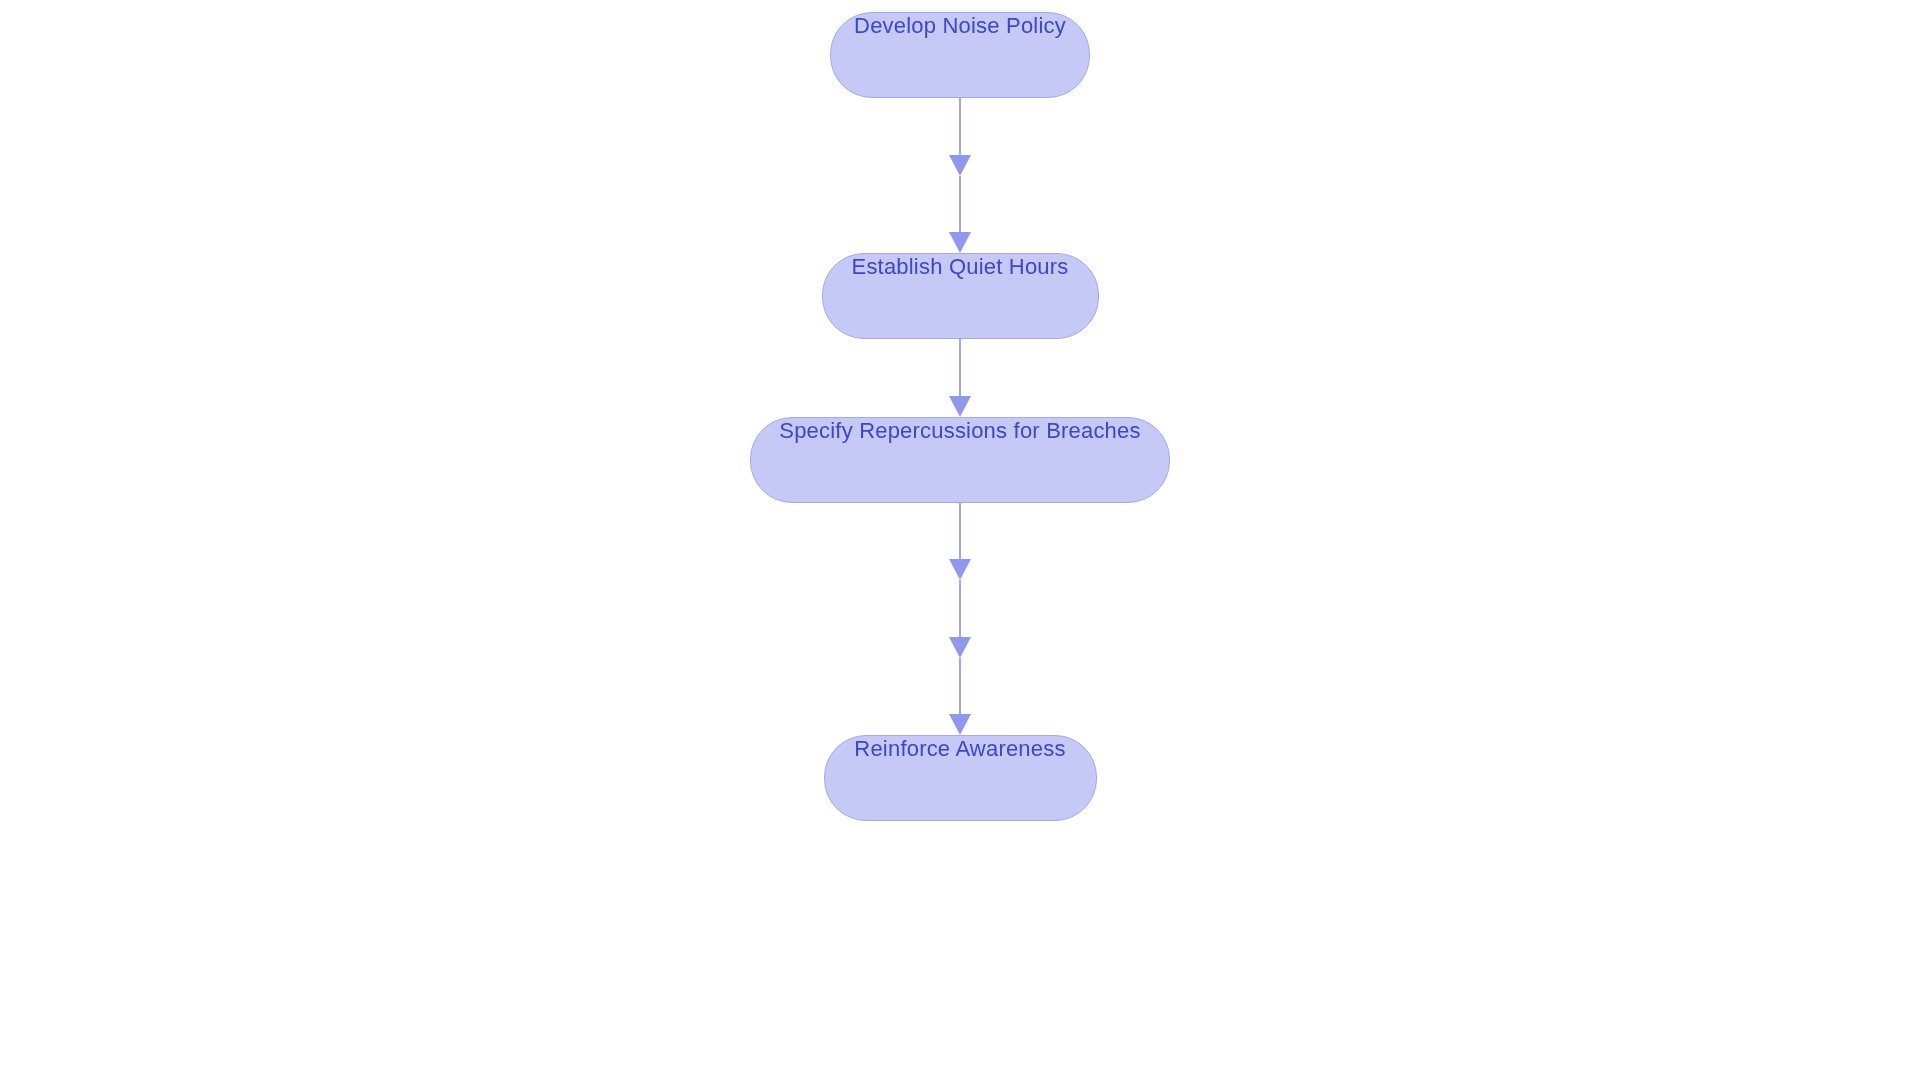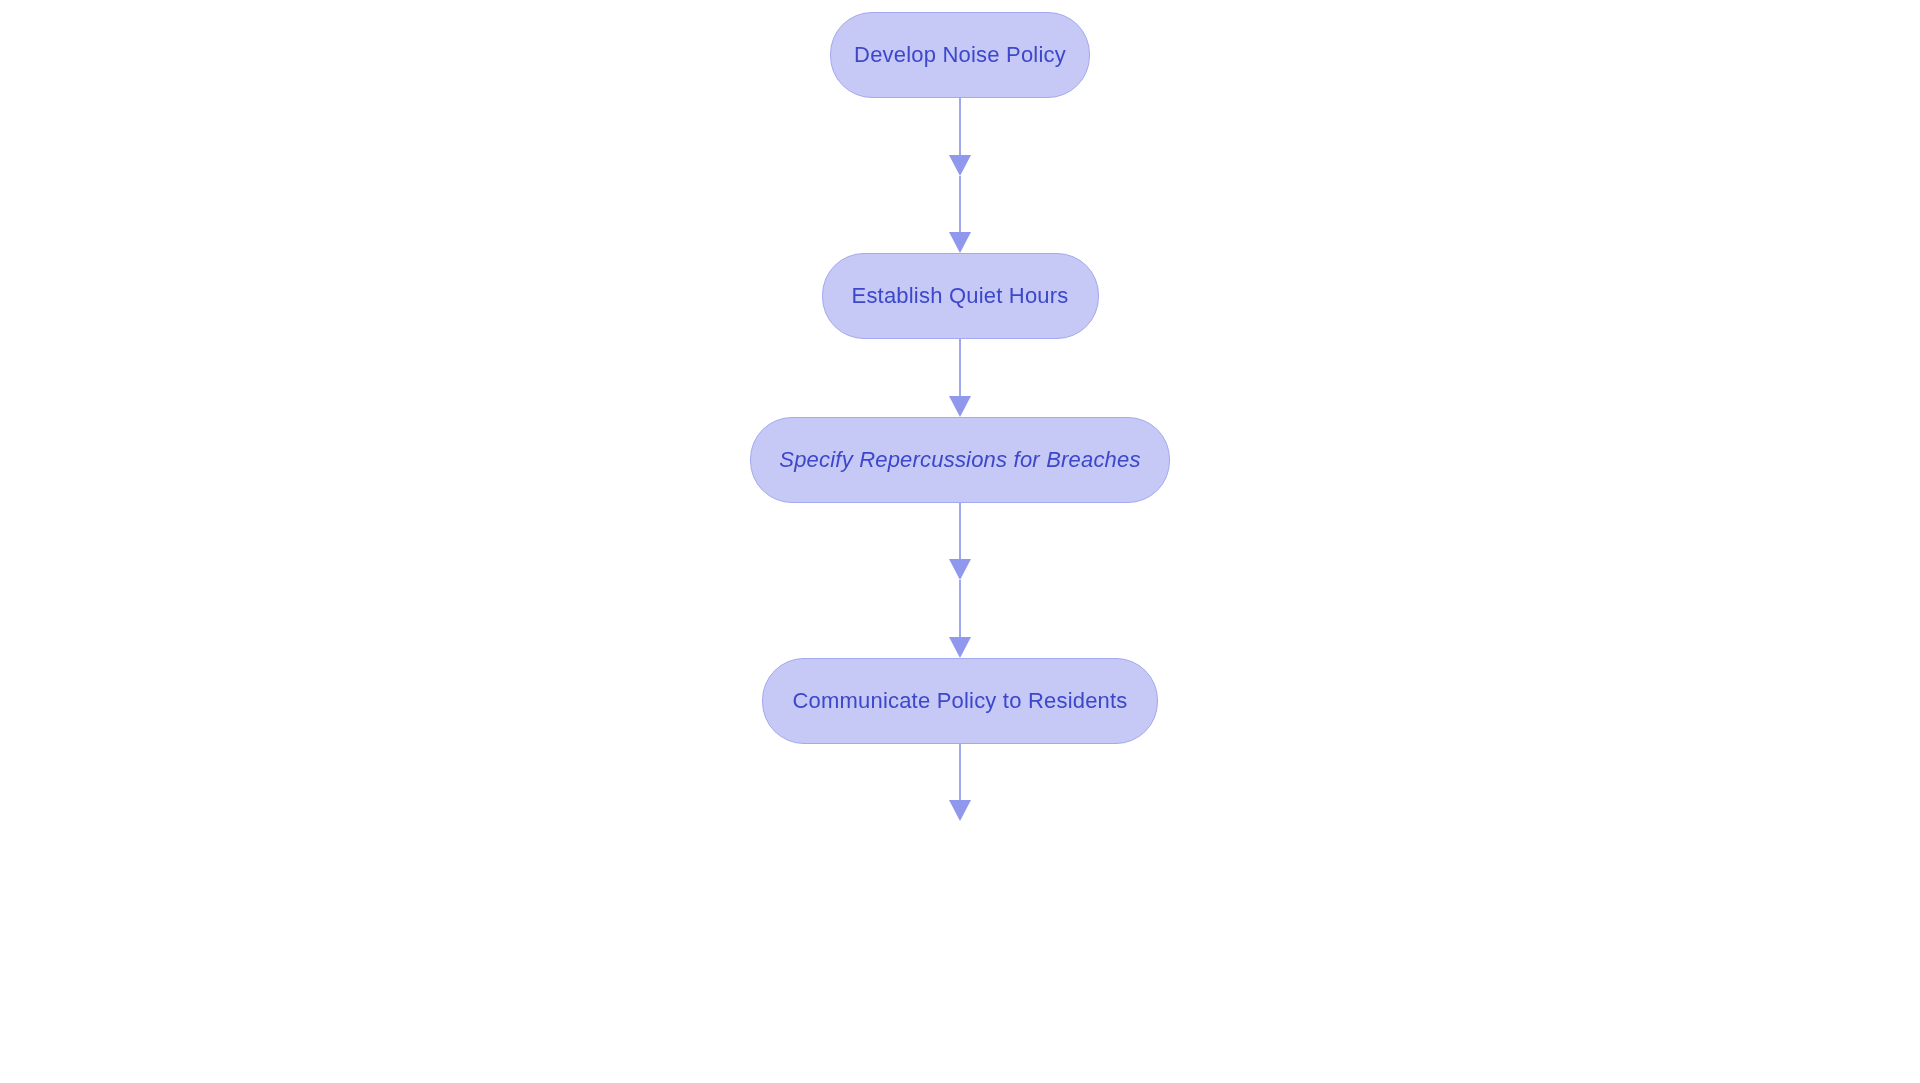--- a/index.html
+++ b/index.html
@@ -24,21 +24,20 @@
     display: flex;
     flex-direction: column;
     align-items: center;
   }
   .node {
     height: 86px;
     border-radius: 42px;
     background: var(--node-fill, #c6c8f5);
     border: 1.5px solid var(--node-border, #a2a9ef);
     display: flex;
-    align-items: center;
     justify-content: center;
     flex: 0 0 auto;
   }
   .node .label {
     color: var(--node-text, #3c47c9);
     font-size: 22px;
     font-weight: 400;
     letter-spacing: 0.2px;
     white-space: nowrap;
     text-align: center;
@@ -88,39 +87,39 @@
 
     <div class="node" style="width: 277px;">
       <span class="label">Establish Quiet Hours</span>
     </div>
 
     <div class="connector">
       <div class="line"></div>
       <div class="head"></div>
     </div>
 
-    <div class="node" style="width: 420px; font-style: italic;">
+    <div class="node" style="width: 420px;">
       <span class="label">Specify Repercussions for Breaches</span>
     </div>
 
     <div class="connector">
       <div class="line"></div>
       <div class="head"></div>
     </div>
 
 
     <div class="connector">
       <div class="line"></div>
       <div class="head"></div>
     </div>
 
-    <div class="node" style="width: 396px;">
-      <span class="label">Communicate Policy to Residents</span>
-    </div>
 
     <div class="connector">
       <div class="line"></div>
       <div class="head"></div>
     </div>
 
+    <div class="node" style="width: 273px;">
+      <span class="label">Reinforce Awareness</span>
+    </div>
 
   </div>
 </div>
 
 </body></html>

